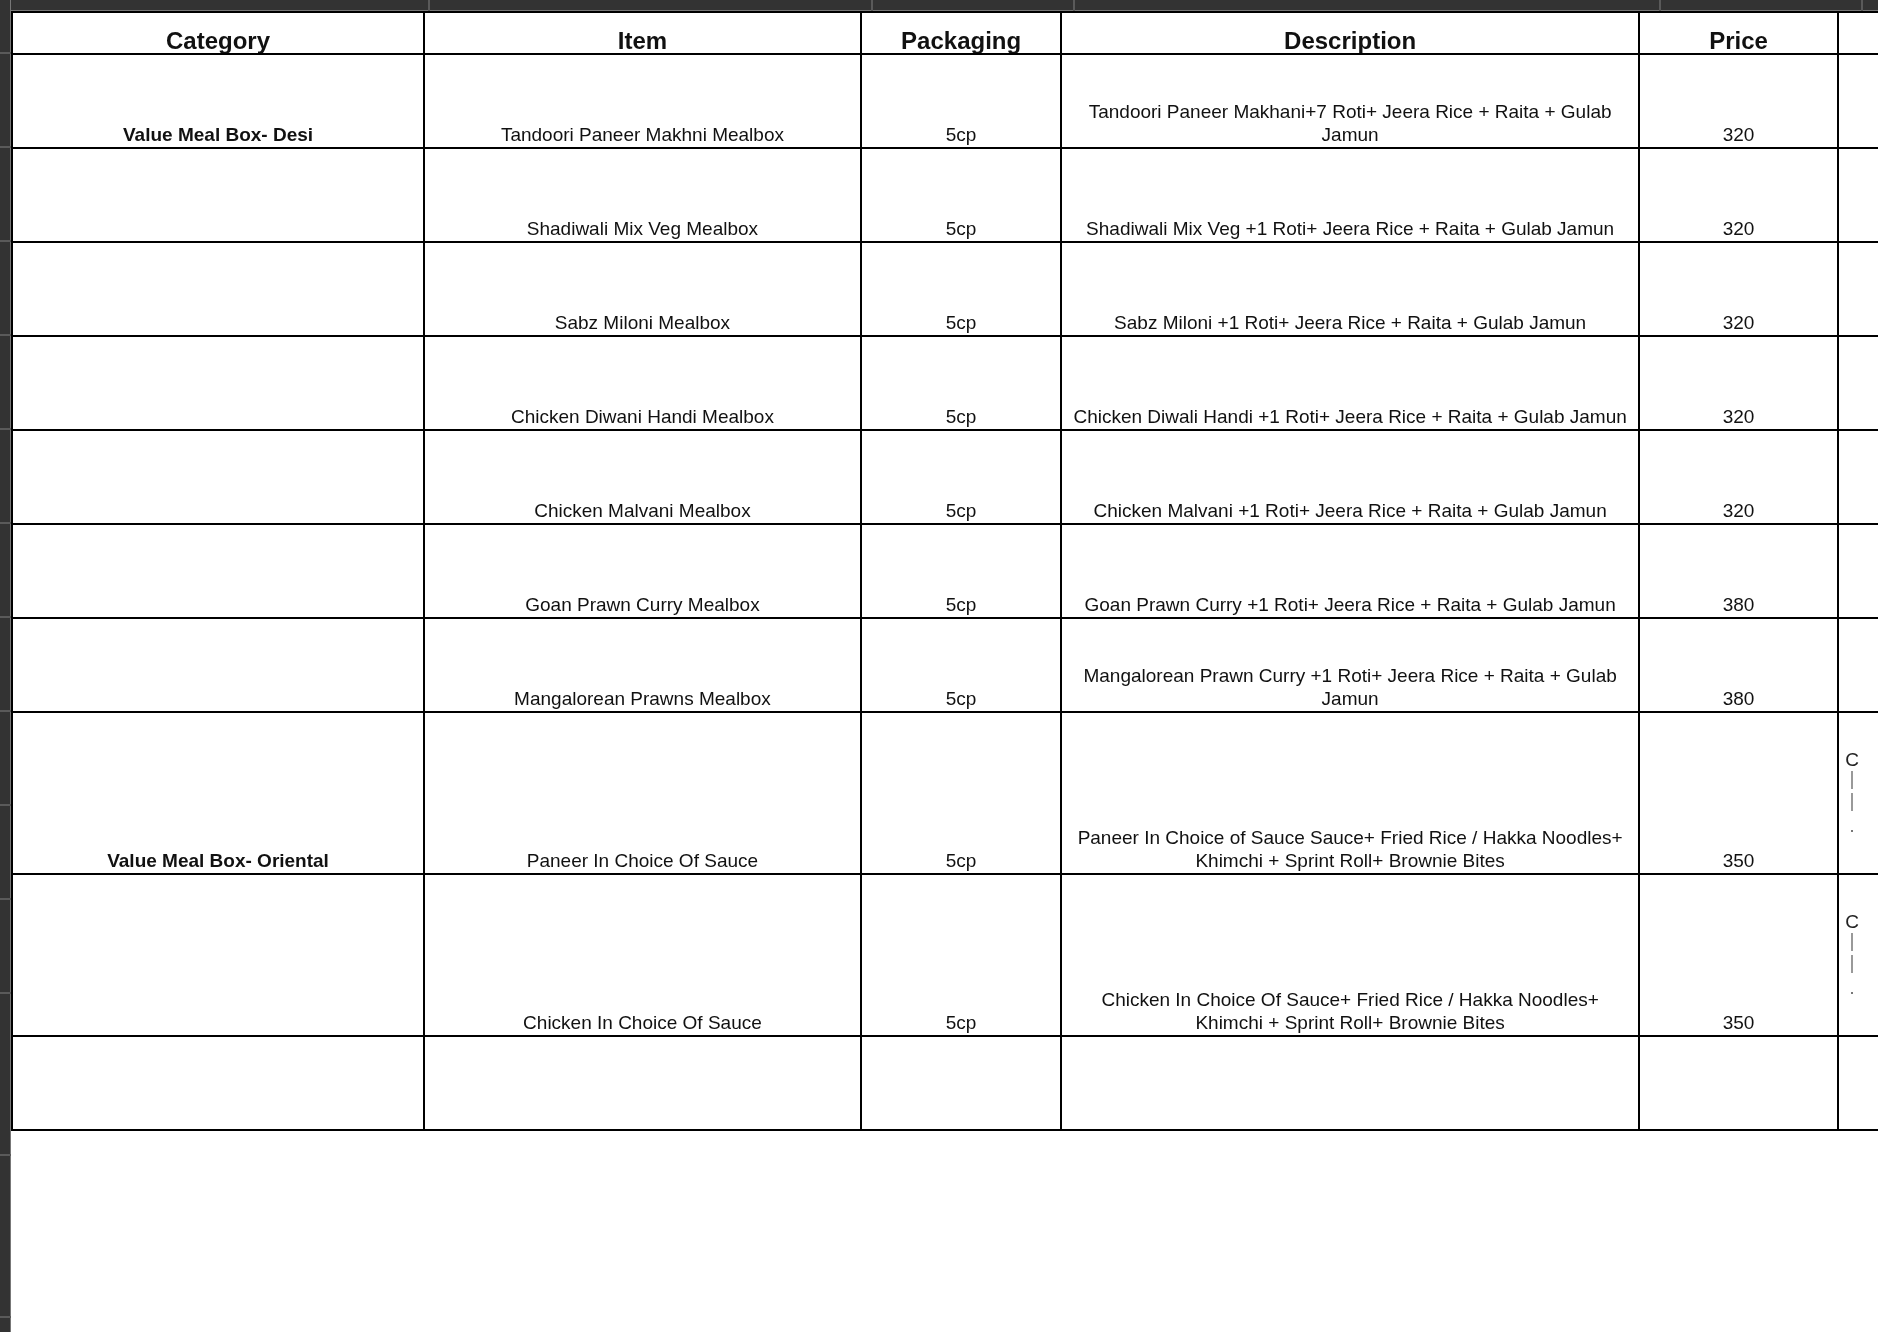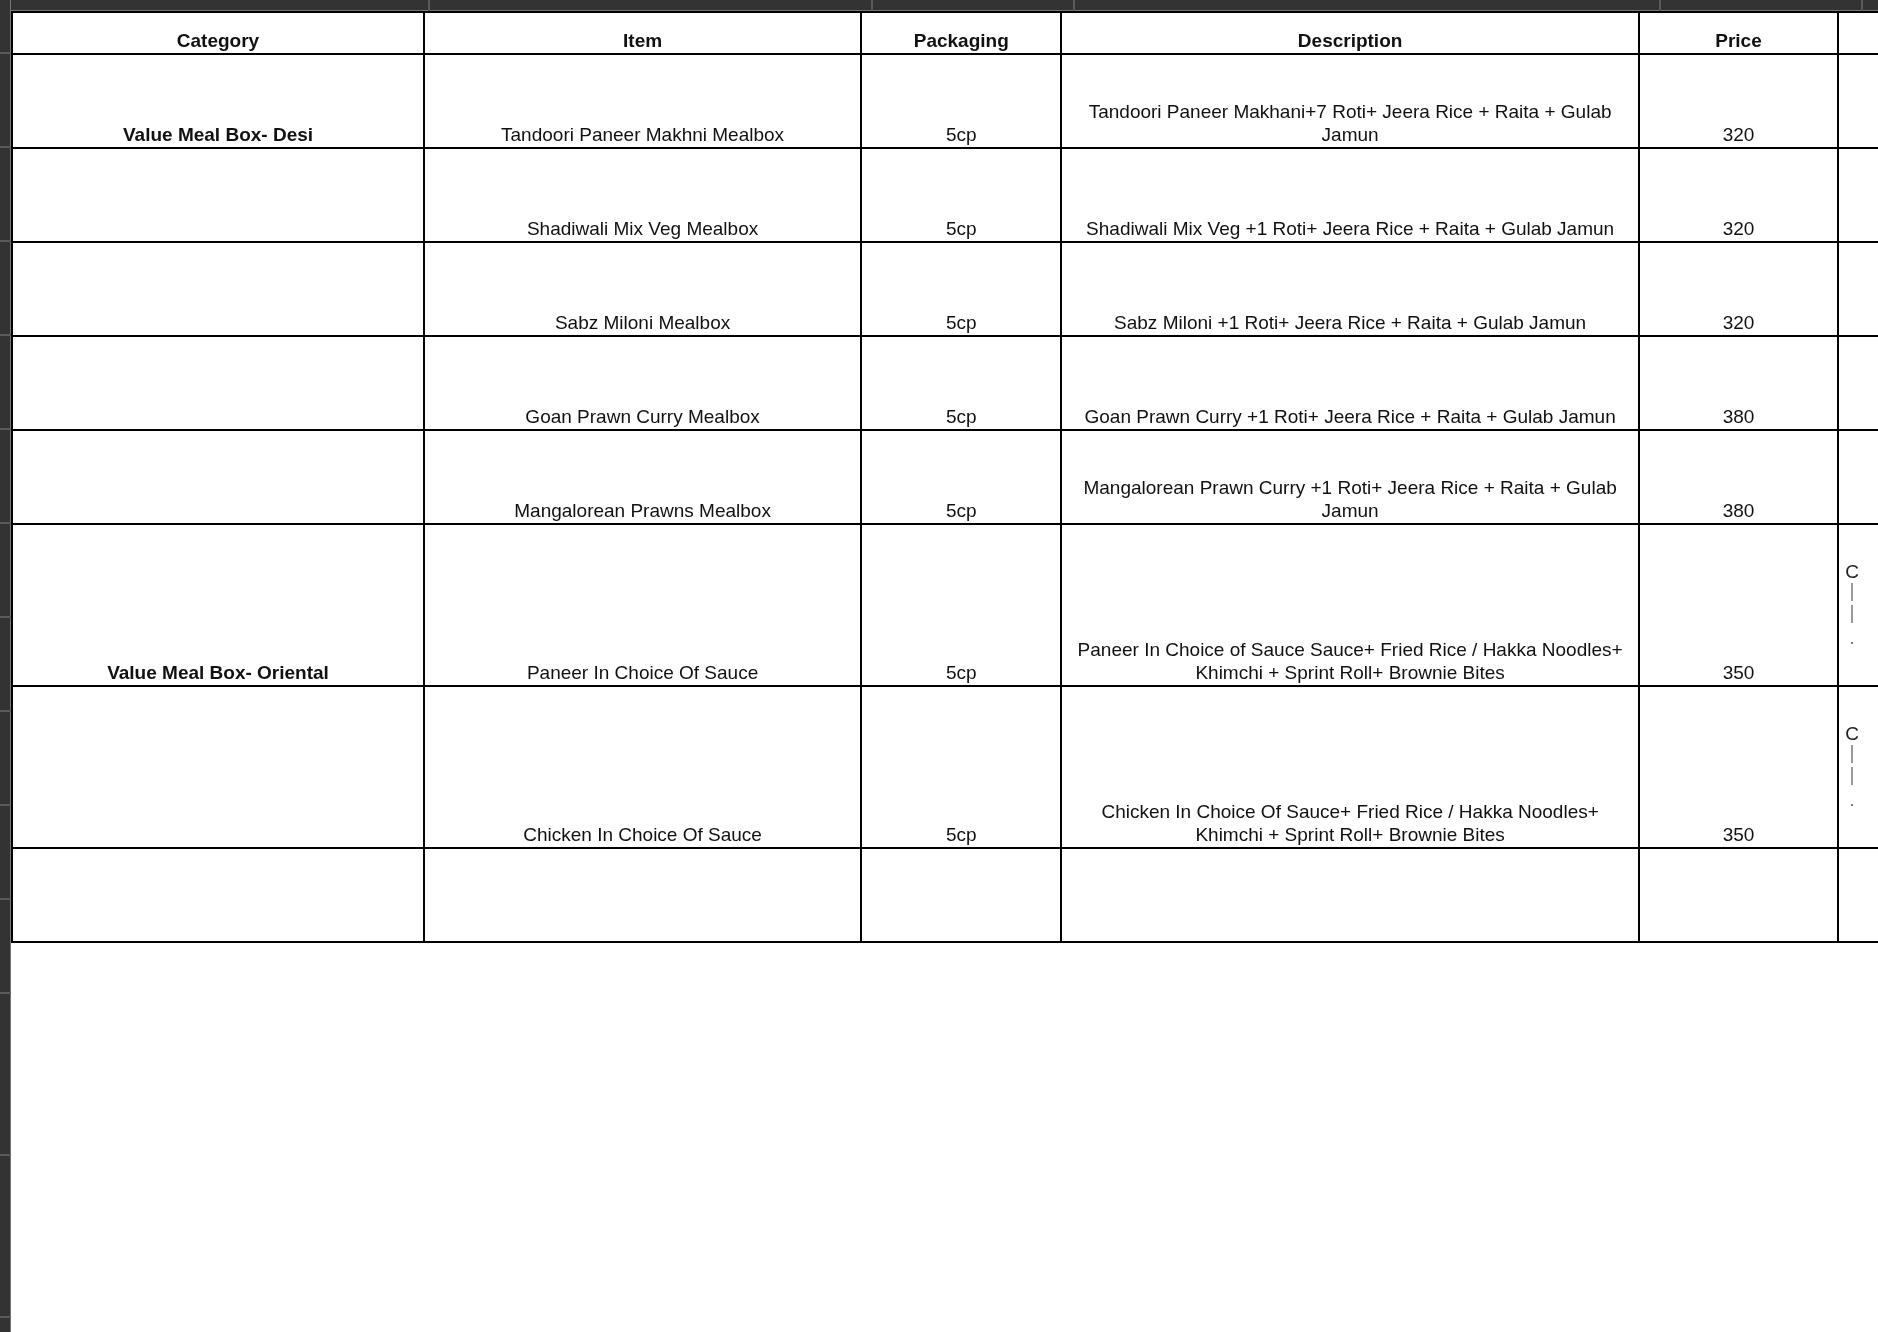--- a/index.html
+++ b/index.html
@@ -30,21 +30,21 @@
     table {
       border-collapse: collapse; table-layout: fixed;
     }
     td, th {
       border: 2px solid #000; padding: 0 6px 1px 6px;
       text-align: center; vertical-align: bottom;
       font-size: 19px; line-height: 23px;
       overflow: hidden; white-space: normal;
       box-sizing: border-box;
     }
-    th { font-weight: bold; height: 42px; font-size: 19px; }
+    th { font-weight: bold; height: 42px; font-size: 24px; }
     td.cat { font-weight: bold; }
     tr.r { height: 94px; }
     tr.rt { height: 162px; }
     td.extra {
       border-right: none; text-align: left; vertical-align: middle;
       padding-left: 6px; font-size: 19px; line-height: 22px; color: #222;
     }
     th.extra { border-right: none; }
     .ex-line { display: block; height: 22px; }
     .ex-stroke { display: inline-block; width: 2px; height: 18px; background: #999; margin-left: 6px; }
@@ -116,20 +116,36 @@
       <tr class="r">
         <td class="cat"></td>
         <td>Sabz Miloni Mealbox</td>
         <td>5cp</td>
         <td>Sabz Miloni +1 Roti+ Jeera Rice + Raita + Gulab Jamun</td>
         <td>320</td>
         <td class="extra"></td>
       </tr>
       <tr class="r">
         <td class="cat"></td>
+        <td>Chicken Diwani Handi Mealbox</td>
+        <td>5cp</td>
+        <td>Chicken Diwali Handi +1 Roti+ Jeera Rice + Raita + Gulab Jamun</td>
+        <td>320</td>
+        <td class="extra"></td>
+      </tr>
+      <tr class="r">
+        <td class="cat"></td>
+        <td>Chicken Malvani Mealbox</td>
+        <td>5cp</td>
+        <td>Chicken Malvani +1 Roti+ Jeera Rice + Raita + Gulab Jamun</td>
+        <td>320</td>
+        <td class="extra"></td>
+      </tr>
+      <tr class="r">
+        <td class="cat"></td>
         <td>Goan Prawn Curry Mealbox</td>
         <td>5cp</td>
         <td>Goan Prawn Curry +1 Roti+ Jeera Rice + Raita + Gulab Jamun</td>
         <td>380</td>
         <td class="extra"></td>
       </tr>
       <tr class="r">
         <td class="cat"></td>
         <td>Mangalorean Prawns Mealbox</td>
         <td>5cp</td>

